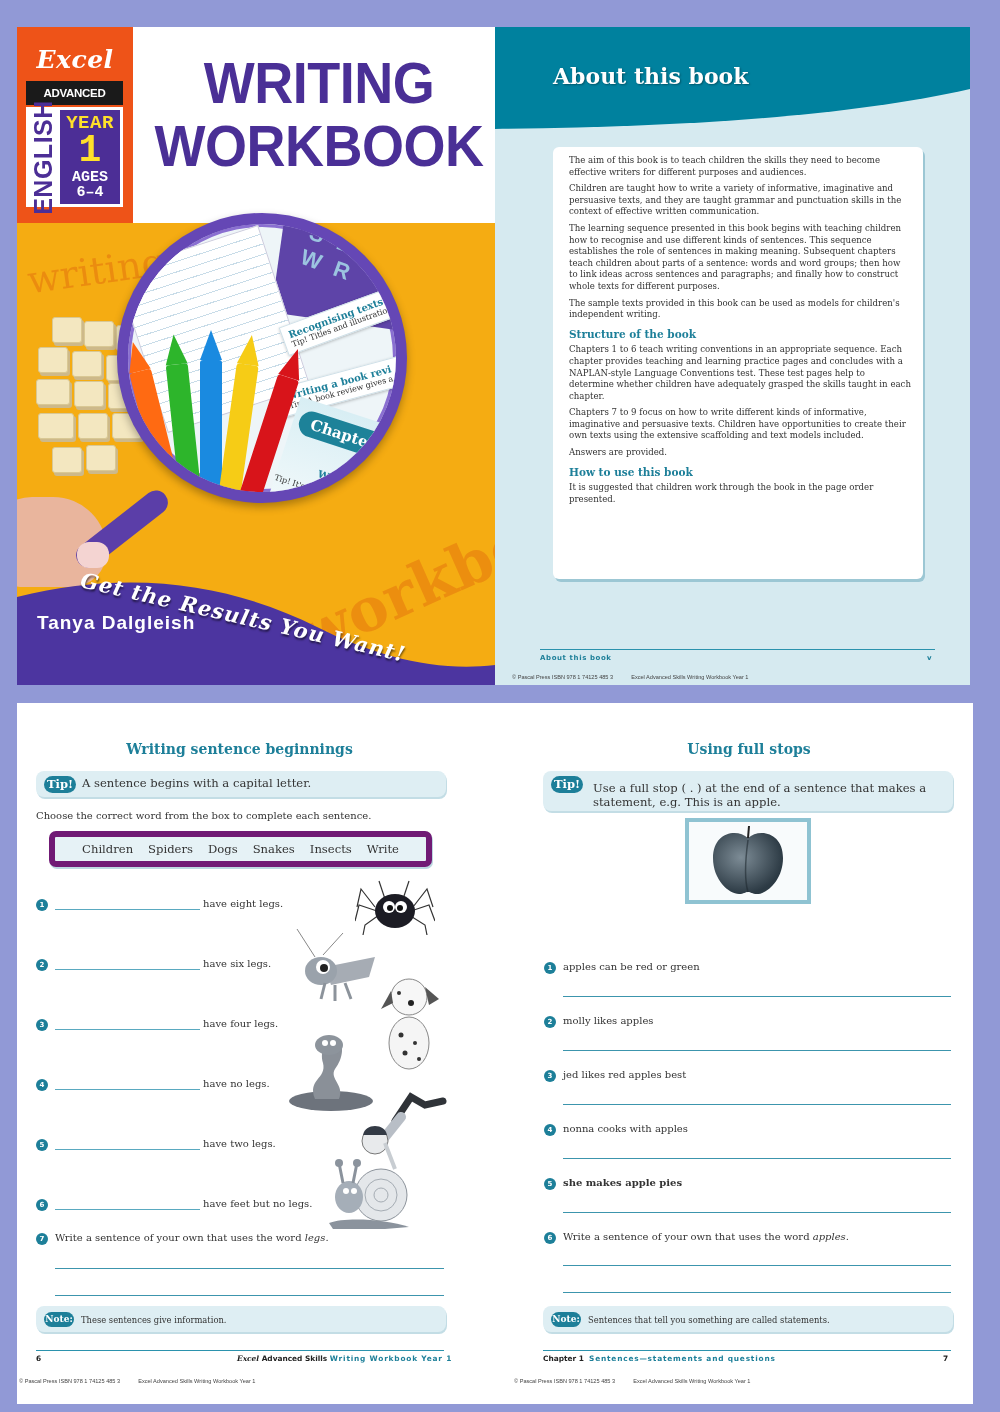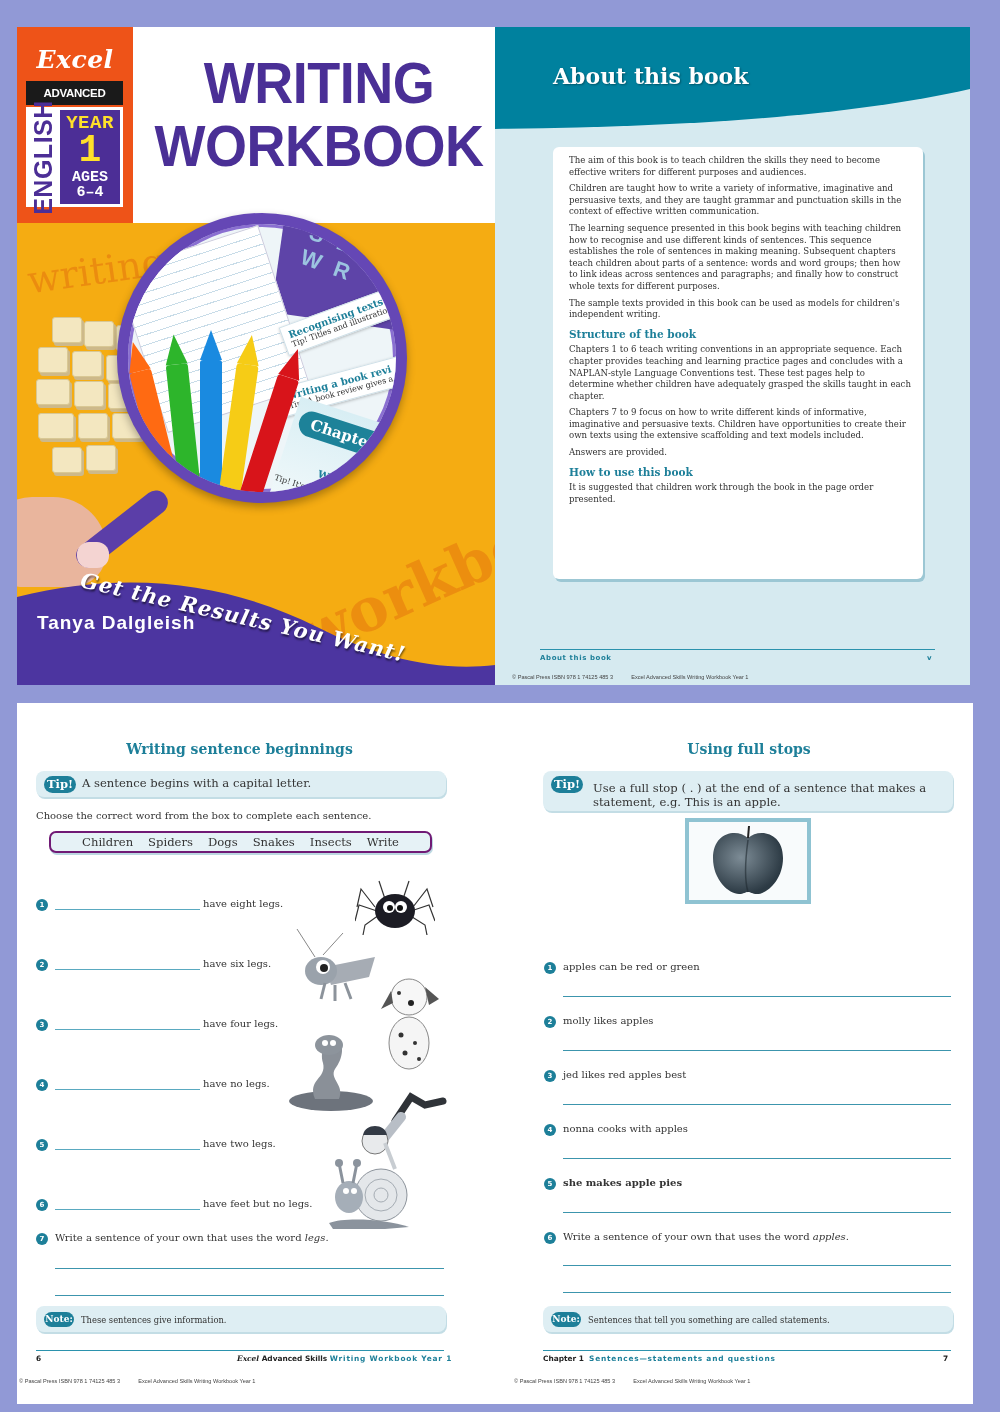--- a/index.html
+++ b/index.html
@@ -70,21 +70,21 @@
   
   .spread-bot { position: absolute; left: 17px; top: 703px; width: 956px; height: 701px; background: #fff; }
   .pg-title { position: absolute; text-align: center; color: #1d7f99; font-family: "DejaVu Serif", serif; font-weight: bold; font-size: 14px; }
   .tip-box { position: absolute; background: #deeef3; border-radius: 8px; box-shadow: 1px 2px 0 #c3dde5; font-family: "DejaVu Serif", serif; font-size: 11.6px; color: #333; line-height: 13.5px; }
   .pill { position: absolute; background: #1d7f99; color: #fff; font-weight: bold; border-radius: 10px; text-align: center; font-family: "DejaVu Serif", serif; }
   .tip-text { position: absolute; }
   .body-text { position: absolute; font-family: "DejaVu Serif", serif; font-size: 10px; color: #333; line-height: 14px; white-space: nowrap; }
   .num { position: absolute; width: 12px; height: 12px; border-radius: 50%; background: #1d7f99; color: #fff; font-family: "DejaVu Sans", sans-serif; font-weight: bold; font-size: 7px; line-height: 12px; text-align: center; }
   .blank { position: absolute; height: 1px; background: #5aa9c0; }
   .line { position: absolute; height: 1px; background: #3c95ad; }
-  .word-box { position: absolute; left: 32px; top: 128px; width: 383px; height: 22px; border: 2px solid #701a75; border-radius: 7px; background: #e6f2f6; box-shadow: 1px 2px 0 #bcd8e1; display: flex; justify-content: center; align-items: center; gap: 15px; font-family: "DejaVu Serif", serif; font-size: 11.6px; color: #333; }
+  .word-box { position: absolute; left: 32px; top: 128px; width: 383px; height: 36px; border: 6px solid #701a75; border-radius: 7px; background: #e6f2f6; box-shadow: 1px 2px 0 #bcd8e1; display: flex; justify-content: center; align-items: center; gap: 15px; font-family: "DejaVu Serif", serif; font-size: 11.6px; color: #333; }
   .note-pill { font-size: 9px; }
   .note-text { font-size: 8.4px; }
   .pg-footer-line { position: absolute; top: 647px; height: 1px; background: #2b92ad; }
   .pg-footer { position: absolute; top: 651px; font-family: "DejaVu Sans", sans-serif; font-weight: bold; font-size: 7.4px; color: #222; white-space: nowrap; }
   .teal { color: #1d7f99; letter-spacing: 0.8px; }
   .illus { position: absolute; }
   .apple-frame { position: absolute; left: 668px; top: 115px; width: 126px; height: 86px; border: 4px solid #8fc3d2; background: #f8fbfc; overflow: hidden; }
 </style>
 </head>
 <body>

